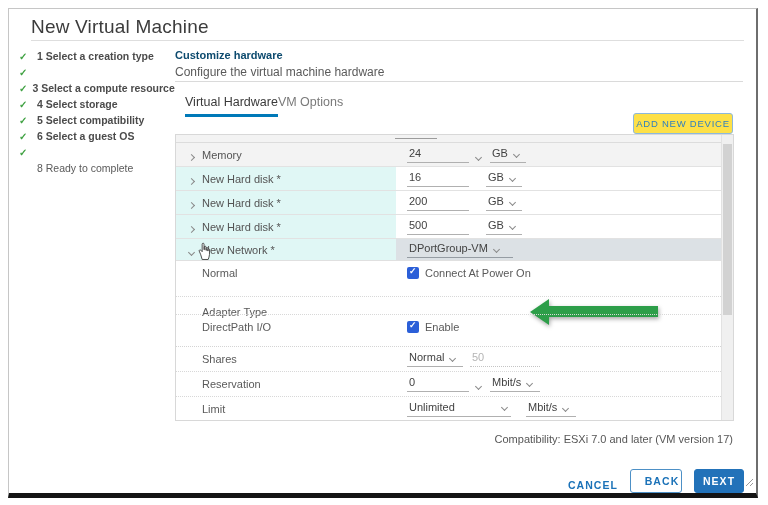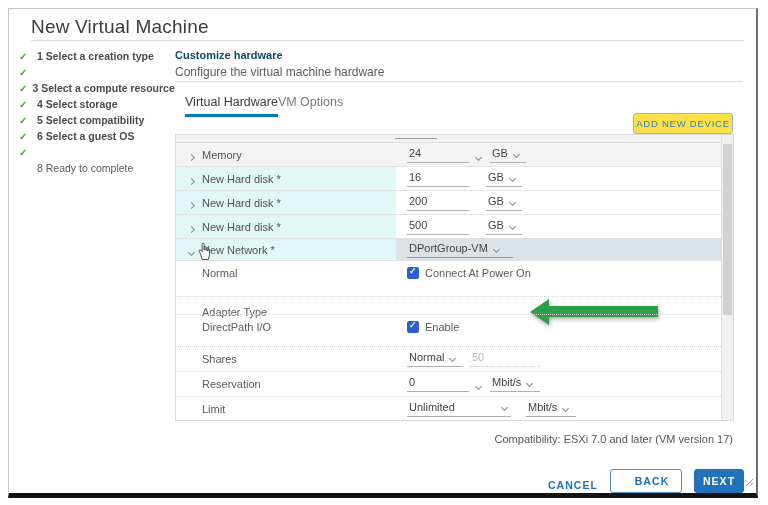--- a/index.html
+++ b/index.html
@@ -95,21 +95,21 @@
 
   
   .hand-cursor { position:absolute; left:188px; top:233px; z-index:5; }
 
   
   .compat { position:absolute; right:23px; top:424px; font-size:11px; color:#565656; }
   .footer-btns { position:absolute; right:12px; top:455px; display:flex; gap:12px; align-items:center; }
   .btn { font-size:10.5px; letter-spacing:.1em; font-weight:600; font-family:"Liberation Sans",sans-serif;
          border-radius:3px; cursor:pointer; height:24px; }
   .btn-link { background:none; border:none; color:#1b72b8;margin-top:9px; }
-  .btn-outline { background:#fff; border:1px solid #4d90c6; color:#1b72b8; width:72px;padding-left:12px; }
+  .btn-outline { background:#fff; border:1px solid #4d90c6; color:#1b72b8; width:52px;padding-left:12px; }
   .btn-primary { background:#2272b9; border:1px solid #2272b9; color:#fff; width:50px; }
   .resize-handle { position:absolute; right:2px; bottom:2px; }
 </style>
 </head>
 <body>
 
 <div class="dialog">
 
   <div class="dlg-header">
     <h1>New Virtual Machine</h1>

